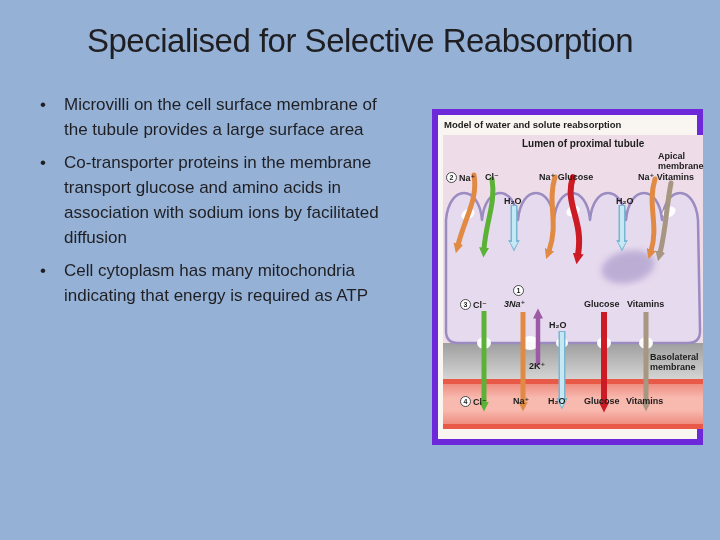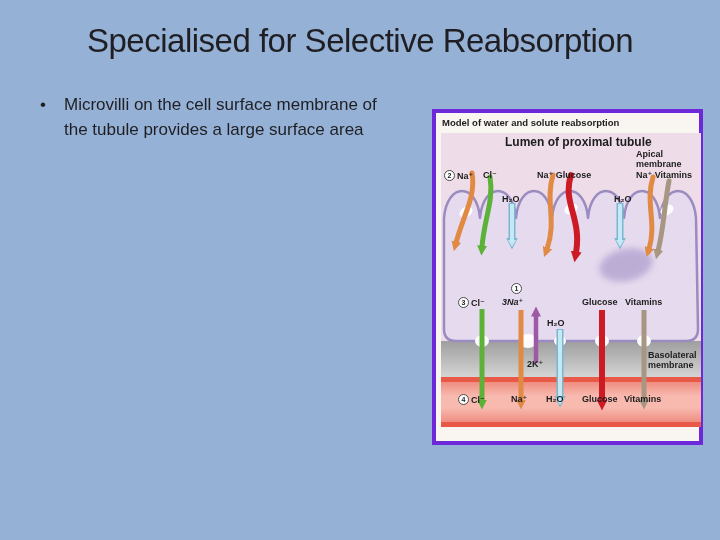--- a/index.html
+++ b/index.html
@@ -17,21 +17,21 @@
   }
   ul.bullets{
     position:absolute;left:38px;top:92px;width:388px;margin:0;padding:0;
     list-style:none;font-size:17px;line-height:25px;
   }
   ul.bullets li{position:relative;padding-left:26px;margin-bottom:8px;}
   ul.bullets li::before{content:"•";position:absolute;left:2px;top:0;}
   ul.bullets .btxt{white-space:pre-line;text-align:right;}
   .panel{
     position:absolute;left:432px;top:109px;width:271px;height:336px;
-    background:var(--panel-bg,#f9f6f1);border:4px solid #6d28d9;box-sizing:border-box;
+    background:var(--panel-bg,#f9f6f1);border:6px solid #6d28d9;box-sizing:border-box;
   }
   .panel svg.fig{position:absolute;left:0;top:0;width:269px;height:334px;}
   .lbl{
     position:absolute;font-size:9px;font-weight:bold;line-height:10px;
     color:var(--label,#1d1d1d);white-space:nowrap;
   }
   .lbl.wrap{white-space:normal;}
   .figtitle{left:6px;top:5px;font-size:9.5px;}
   .caption{left:0;width:100%;top:316px;text-align:center;font-size:9.5px;}
   .circ{
@@ -43,20 +43,26 @@
 </head>
 <body>
 
 <div class="slide">
 
   <h1 class="title">Specialised for Selective Reabsorption</h1>
 
   <ul class="bullets">
     <li><span class="btxt">Microvilli on the cell surface membrane of
 the tubule provides a large surface area</span></li>
+    <li><span class="btxt">Co-transporter proteins in the membrane
+transport glucose and amino acids in
+association with sodium ions by facilitated
+diffusion</span></li>
+    <li><span class="btxt">Cell cytoplasm has many mitochondria
+indicating that energy is required as ATP</span></li>
   </ul>
 
   <div class="panel">
 
     <svg class="fig" viewBox="0 0 269 334" aria-hidden="true">
       <defs>
         <linearGradient id="grayGrad" x1="0" y1="0" x2="0" y2="1">
           <stop offset="0" style="stop-color:var(--interstitium-dark)"></stop>
           <stop offset="1" style="stop-color:var(--interstitium-light)"></stop>
         </linearGradient>
@@ -125,22 +131,22 @@
       <path d="M 46,196 L 46,288" fill="none" style="stroke:var(--chloride)" stroke-width="5" marker-end="url(#mG)"></path>
       <path d="M 85,197 L 85,288" fill="none" style="stroke:var(--sodium)" stroke-width="5" marker-end="url(#mO)"></path>
       <path d="M 100,250 L 100,202" fill="none" style="stroke:var(--potassium)" stroke-width="4.5" marker-end="url(#mP)"></path>
       <path d="M 124,216 L 124,284" fill="none" style="stroke:var(--water-edge)" stroke-width="7" marker-end="url(#mBo)"></path>
       <path d="M 124,217 L 124,285" fill="none" style="stroke:var(--water-fill)" stroke-width="4" marker-end="url(#mBi)"></path>
       <path d="M 166,197 L 166,288" fill="none" style="stroke:var(--glucose)" stroke-width="6" marker-end="url(#mR)"></path>
       <path d="M 208,197 L 208,288" fill="none" style="stroke:var(--vitamins)" stroke-width="5" marker-end="url(#mT)"></path>
     </svg>
 
     <div class="lbl figtitle">Model of water and solute reabsorption</div>
-    <div class="lbl" style="left:69px;top:24px;font-size:12px;">Lumen of proximal tubule</div>
-    <div class="lbl wrap" style="left:200px;top:36px;width:54px;">Apical membrane</div>
+    <div class="lbl" style="left:84px;top:24px;font-size:10px;">Lumen of proximal tubule</div>
+    <div class="lbl wrap" style="left:220px;top:36px;width:54px;">Apical membrane</div>
 
     <div class="lbl" style="left:8px;top:57px;">
       <span class="circ">2</span><span>Na⁺</span>
     </div>
     <div class="lbl" style="left:47px;top:57px;">Cl⁻</div>
     <div class="lbl" style="left:101px;top:57px;">Na⁺ Glucose</div>
     <div class="lbl" style="left:200px;top:57px;">Na⁺ Vitamins</div>
     <div class="lbl" style="left:66px;top:81px;">H₂O</div>
     <div class="lbl" style="left:178px;top:81px;">H₂O</div>
 

